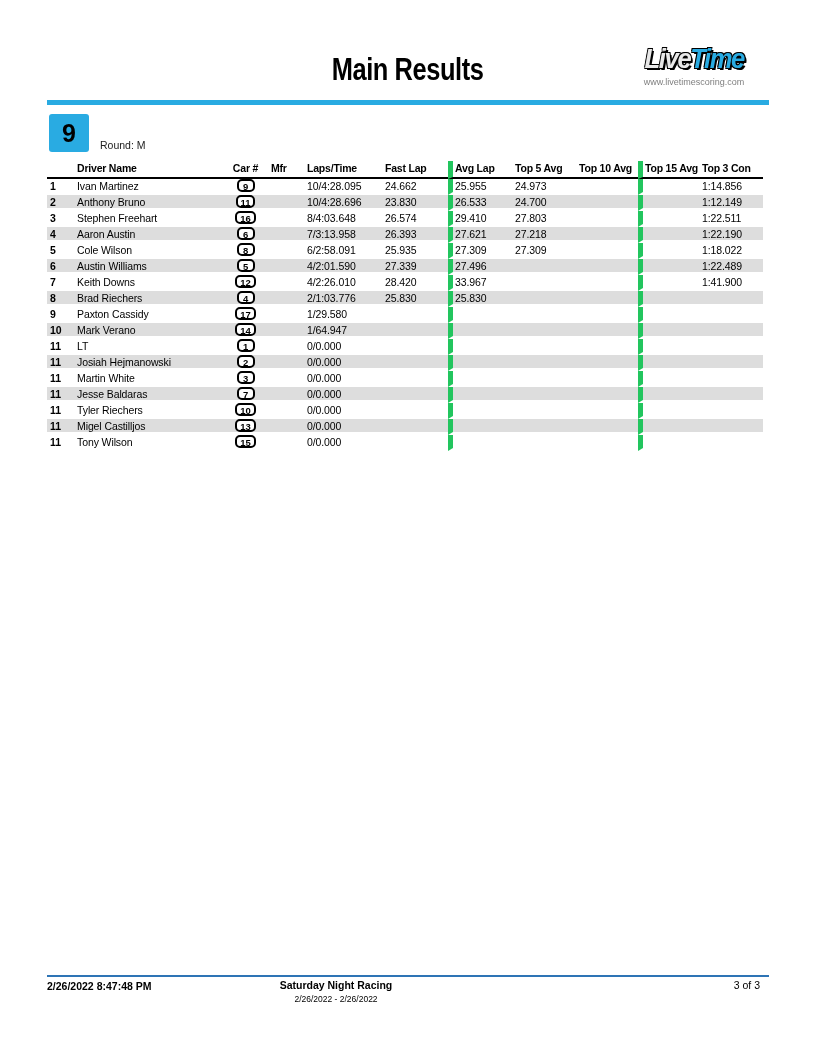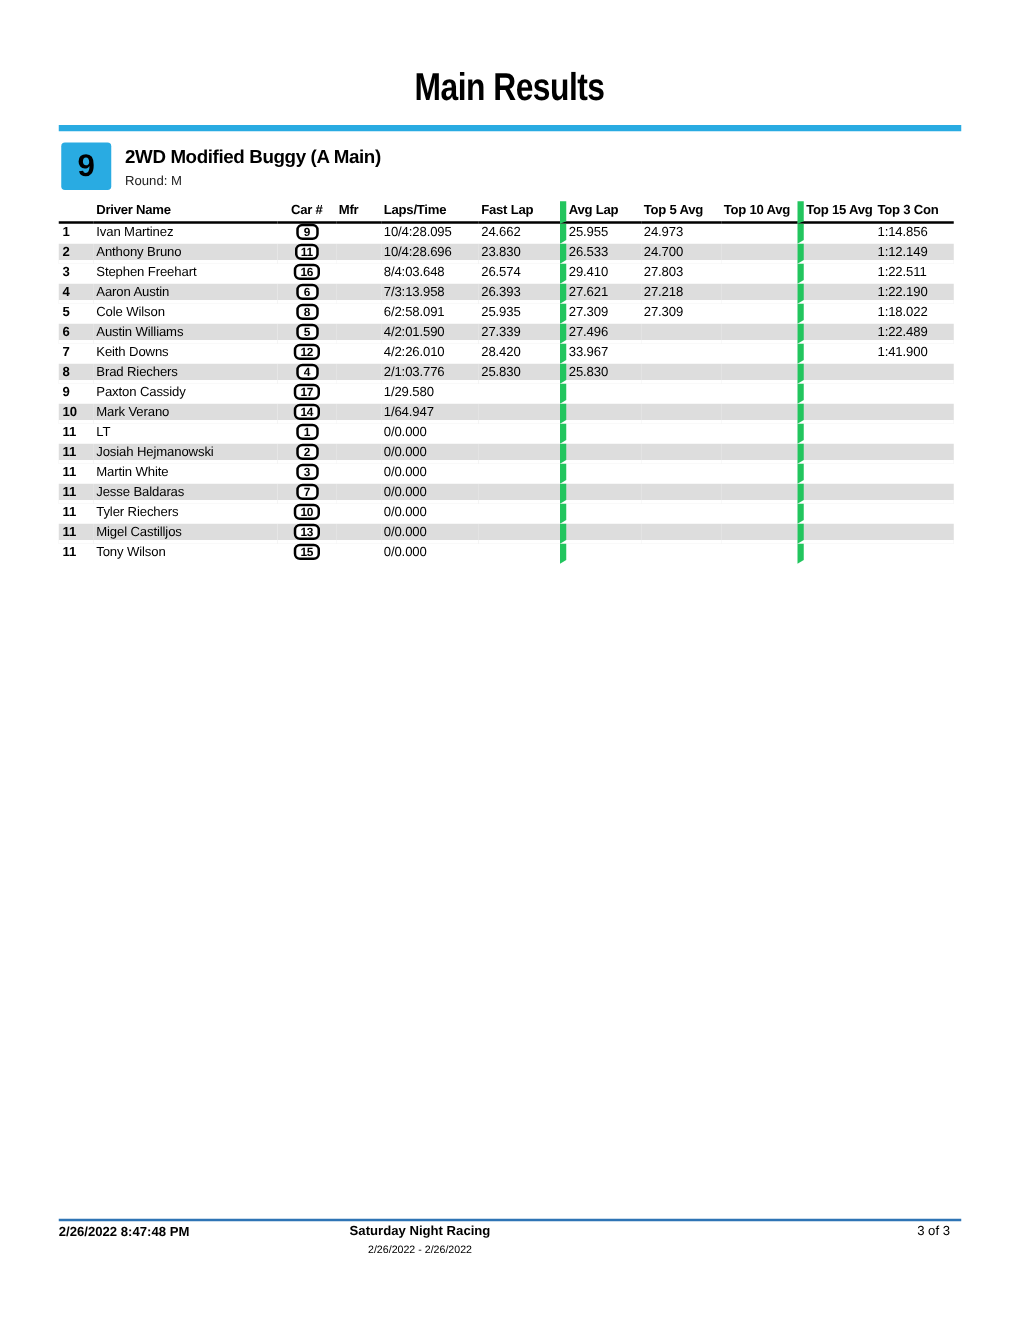--- a/index.html
+++ b/index.html
@@ -52,25 +52,28 @@
 </style>
 </head>
 <body>
 
 <div class="page">
 
   <div class="title-wrap">
     <span class="main-title">Main Results</span>
   </div>
 
+  <div class="logo-block">
+    <div class="logo-text"><span class="logo-live">Live</span><span class="logo-time">Time</span></div>
+    <div class="logo-url">www.livetimescoring.com</div>
+  </div>
 
   <div class="accent-bar"></div>
 
   <div class="race-badge">9</div>
-  <div class="race-name">2WD Modified Buggy (A Main)</div>
   <div class="race-round">Round: M</div>
 
   <div class="results-wrap">
     <table class="results">
       <colgroup>
         <col style="width:28px">
           <col style="width:147px">
           <col style="width:47px">
           <col style="width:36px">
         <col style="width:78px">

